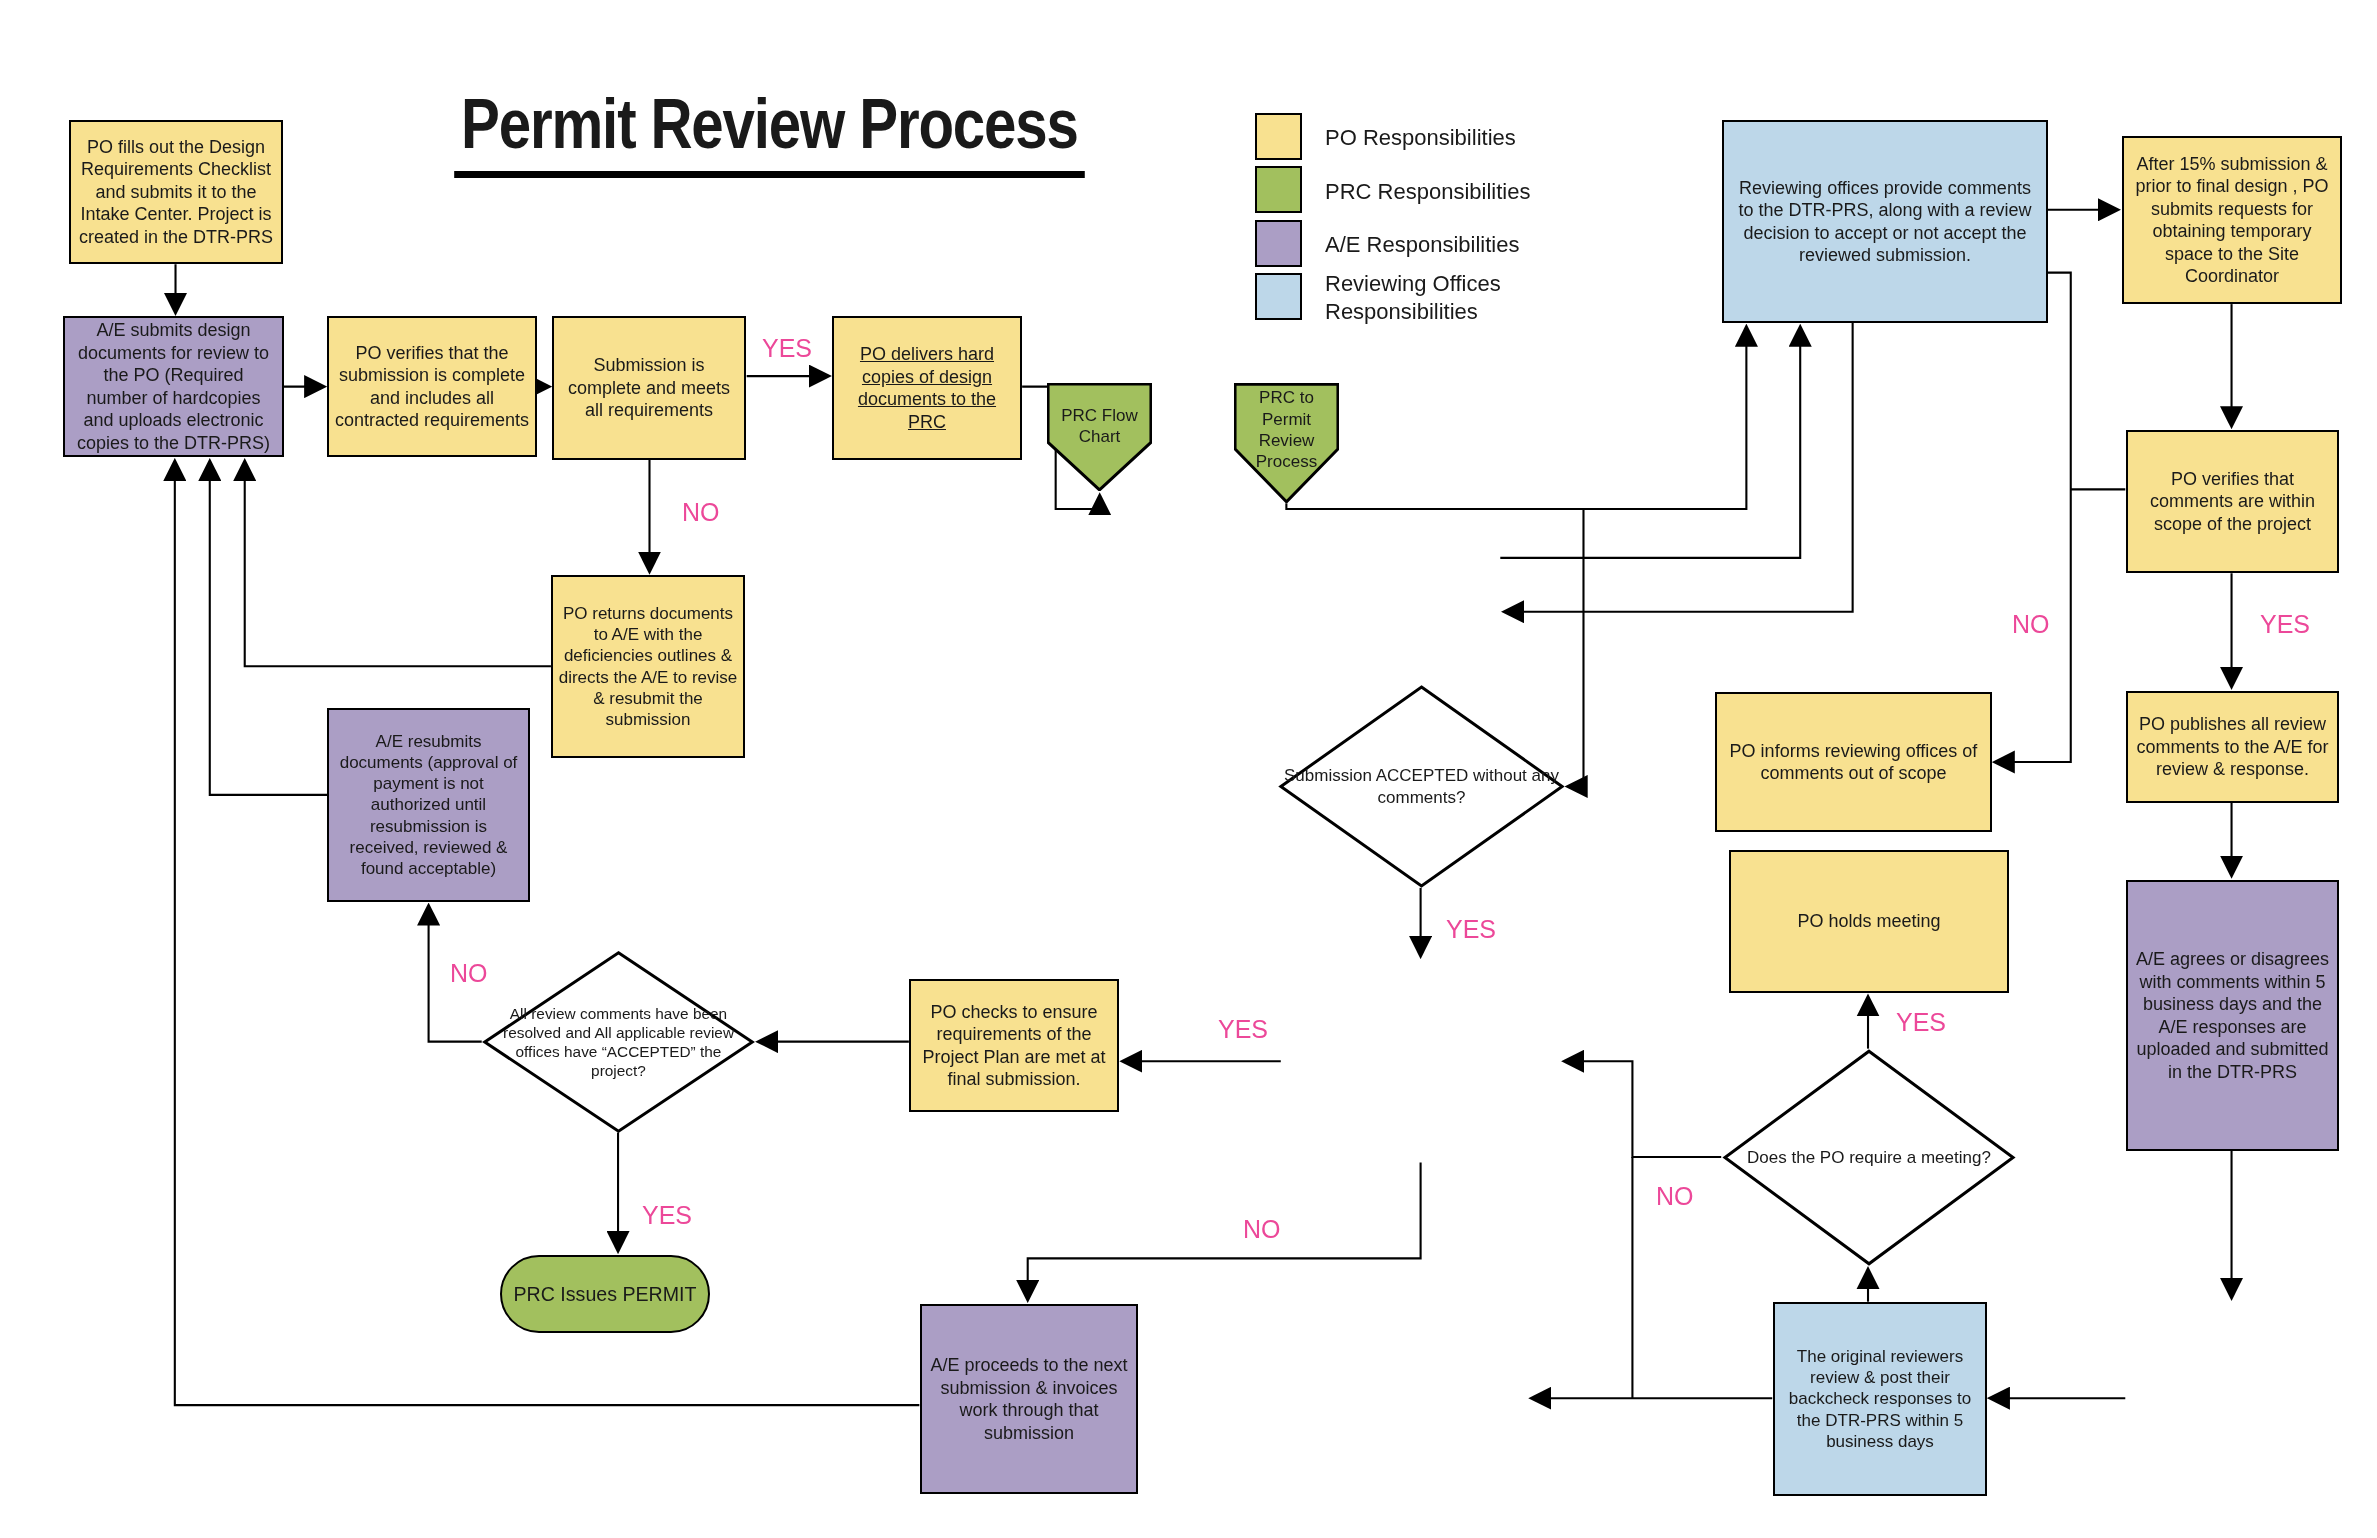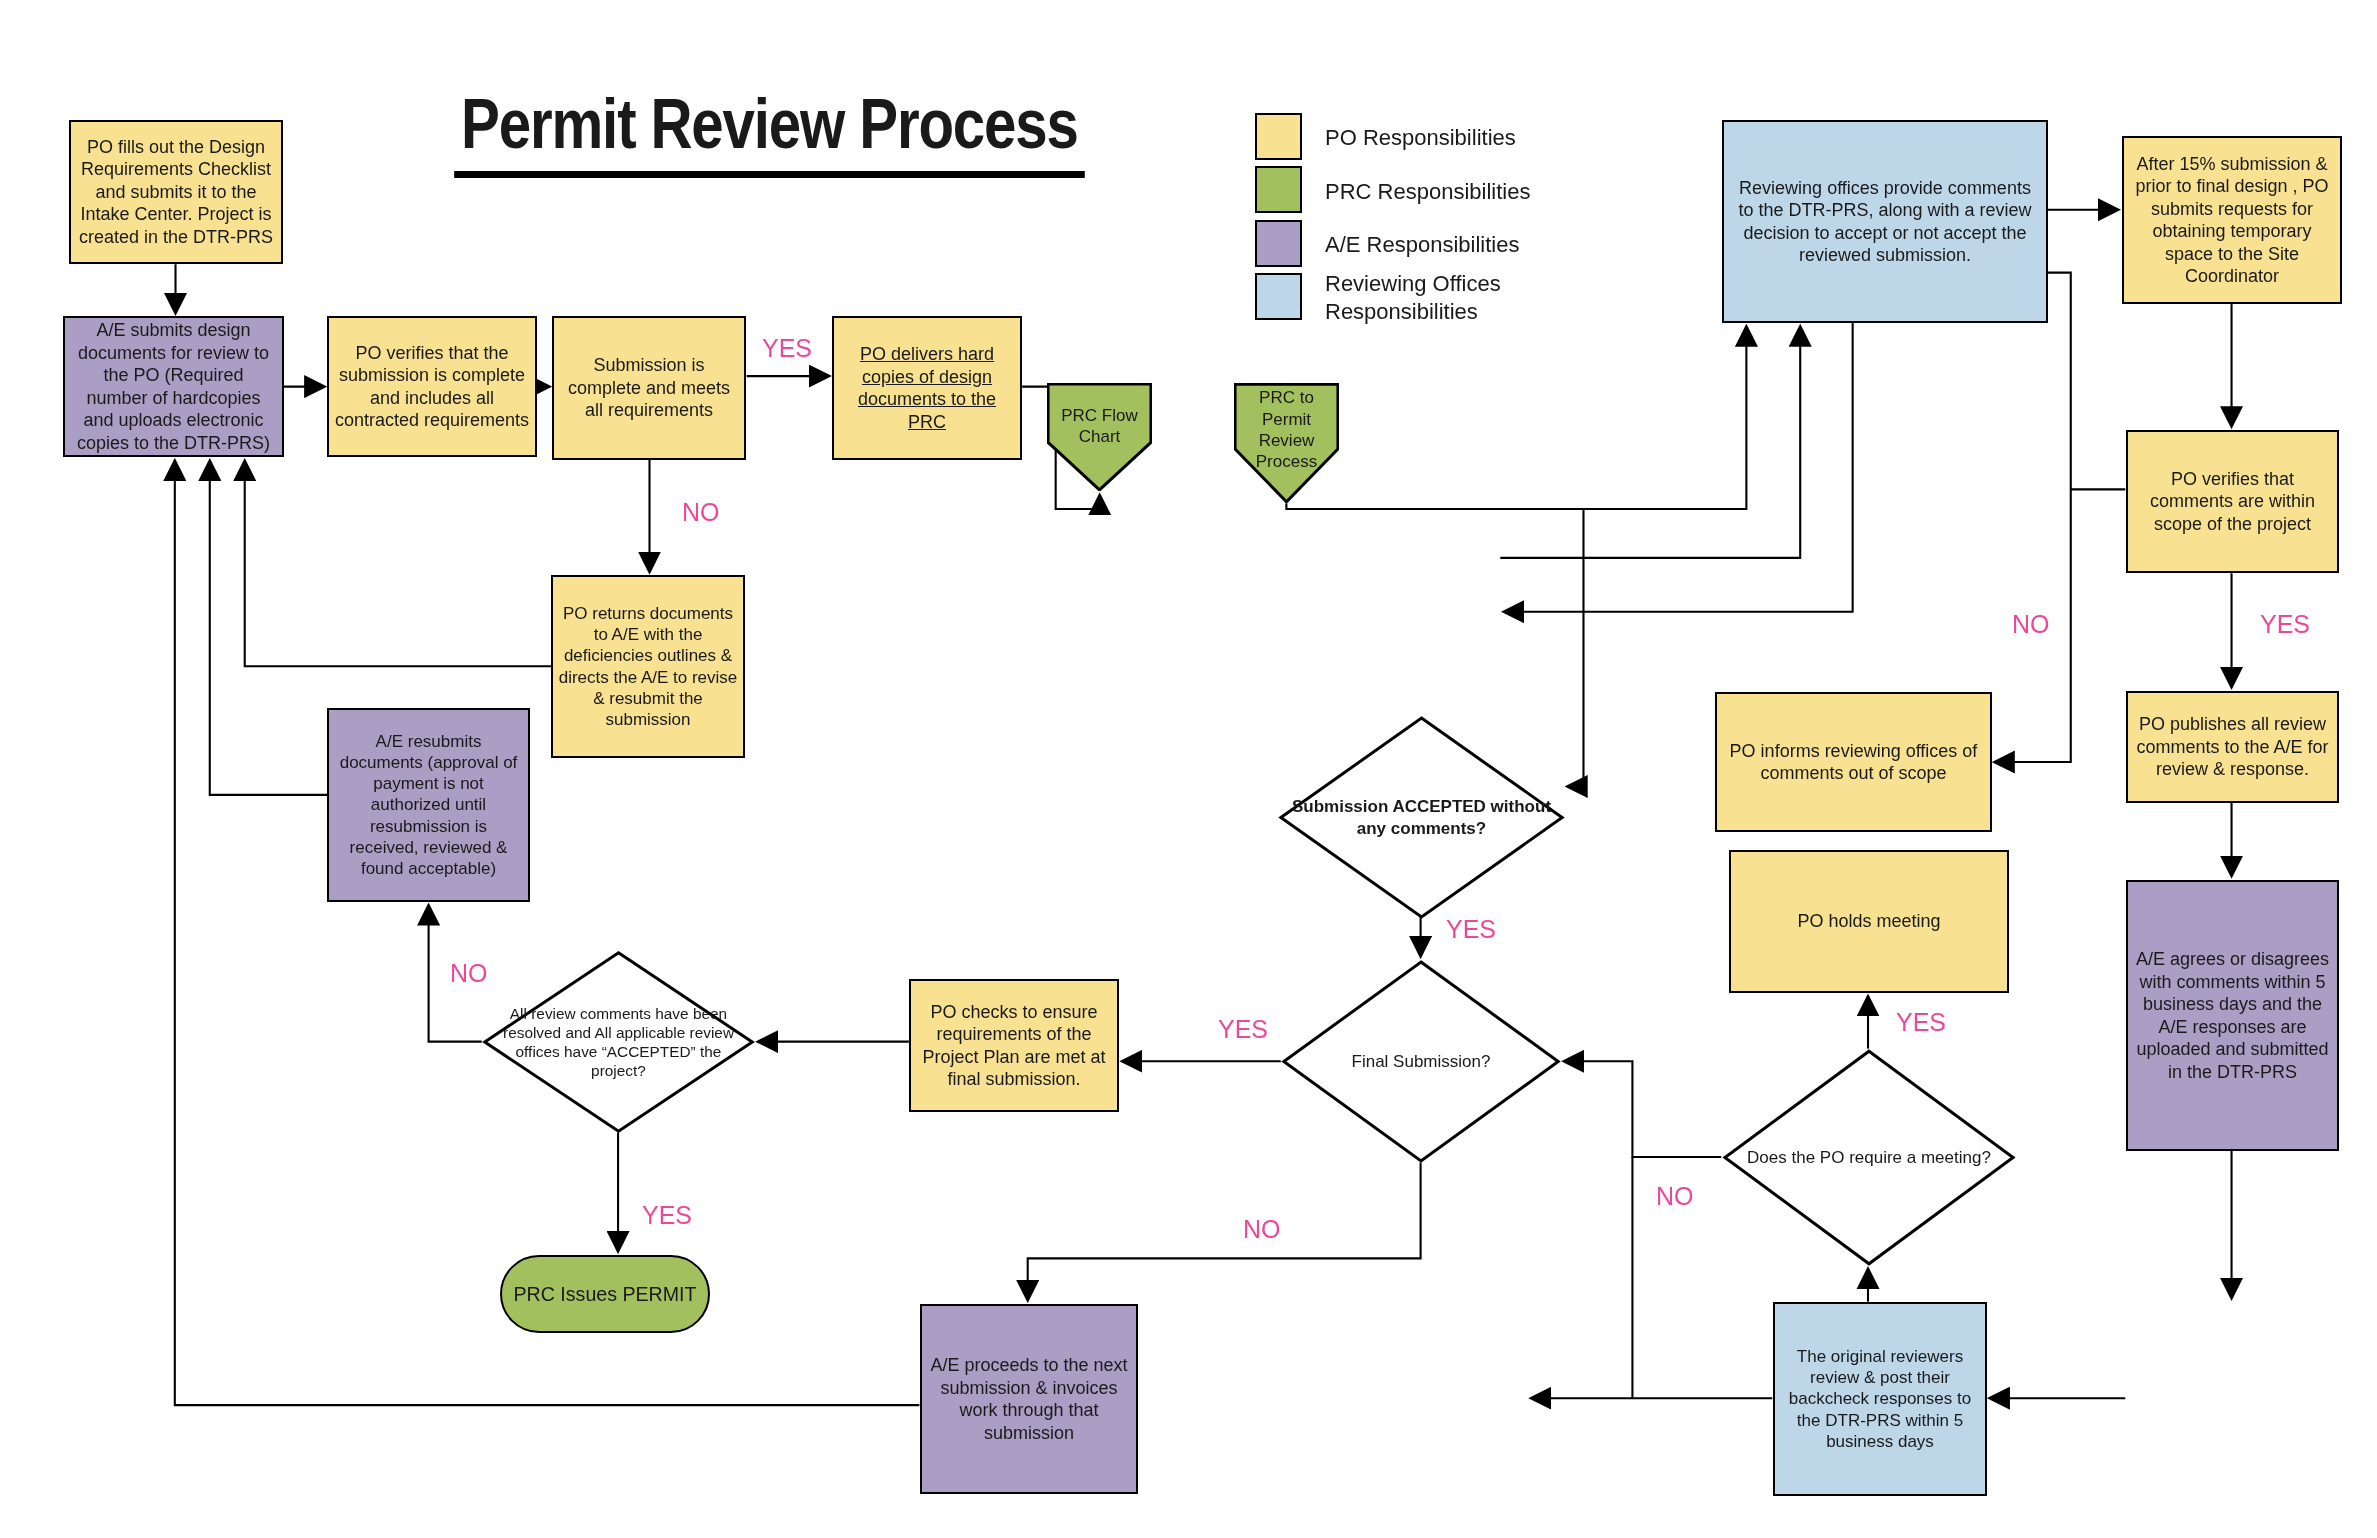--- a/index.html
+++ b/index.html
@@ -121,31 +121,25 @@
   <div class="node rect purple fs24" style="left:327px;top:708px;width:203px;height:194px;">
       <span>A/E resubmits documents (approval of payment is not authorized until resubmission is received, reviewed &amp; found acceptable)</span>
     </div>
 
   <div class="node shape fs22" style="left:482px;top:951px;width:273px;height:182px;">
     <svg viewBox="0 0 100 100" preserveAspectRatio="none">
         <polygon points="50,1 99,50 50,99 1,50" fill="#ffffff" stroke="#000" stroke-width="3" vector-effect="non-scaling-stroke"></polygon>
       </svg>
     <div class="lbl">All review comments have been resolved and All applicable review offices have “ACCEPTED” the project?</div>
   </div>
-  <div class="node shape fs24" style="left:1278px;top:716px;width:287px;height:203px;font-weight:bold;">
+  <div class="node shape fs24" style="left:1278px;top:685px;width:287px;height:203px;">
     <svg viewBox="0 0 100 100" preserveAspectRatio="none">
         <polygon points="50,1 99,50 50,99 1,50" fill="#ffffff" stroke="#000" stroke-width="3" vector-effect="non-scaling-stroke"></polygon>
       </svg>
     <div class="lbl">Submission ACCEPTED without any comments?</div>
-  </div>
-  <div class="node shape fs24" style="left:1281px;top:960px;width:280px;height:203px;">
-    <svg viewBox="0 0 100 100" preserveAspectRatio="none">
-        <polygon points="50,1 99,50 50,99 1,50" fill="#ffffff" stroke="#000" stroke-width="3" vector-effect="non-scaling-stroke"></polygon>
-      </svg>
-    <div class="lbl">Final Submission?</div>
   </div>
   <div class="node shape fs24" style="left:1722px;top:1049px;width:294px;height:217px;">
     <svg viewBox="0 0 100 100" preserveAspectRatio="none">
         <polygon points="50,1 99,50 50,99 1,50" fill="#ffffff" stroke="#000" stroke-width="3" vector-effect="non-scaling-stroke"></polygon>
       </svg>
     <div class="lbl">Does the PO require a meeting?</div>
   </div>
 
   <div class="node rect yellow" style="left:909px;top:979px;width:210px;height:133px;">
       <span>PO checks to ensure requirements of the Project Plan are met at final submission.</span>

